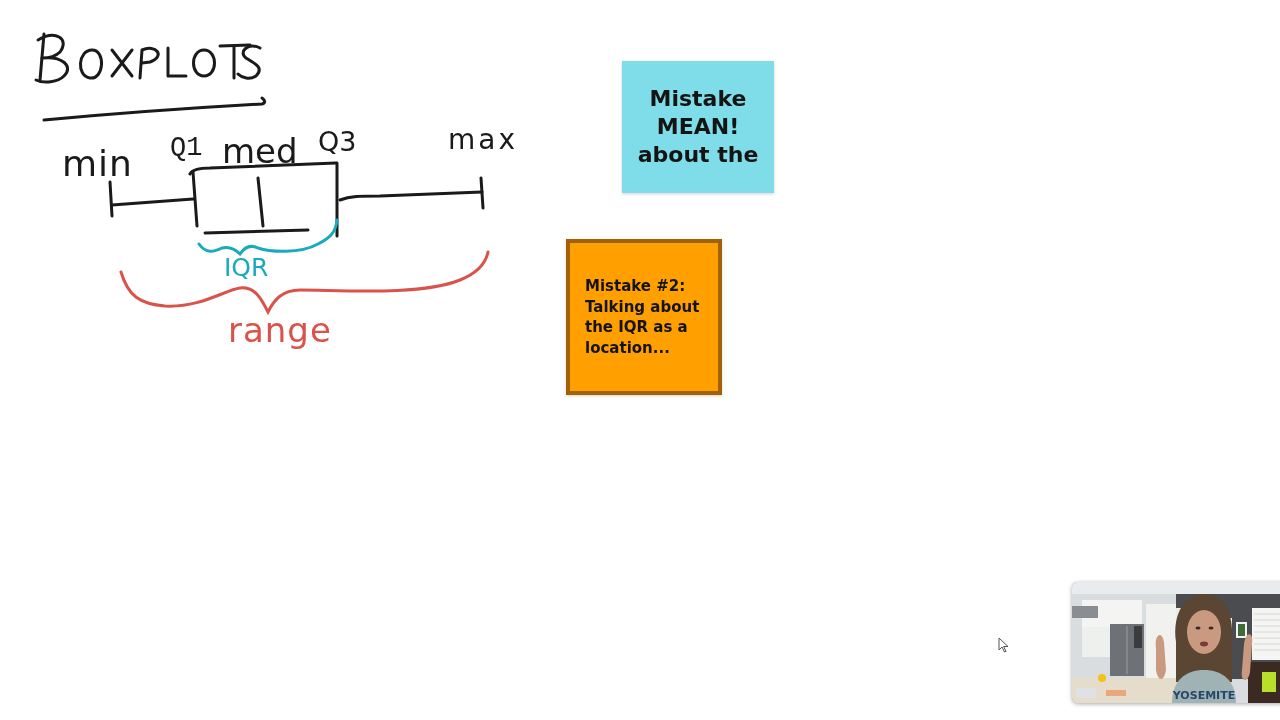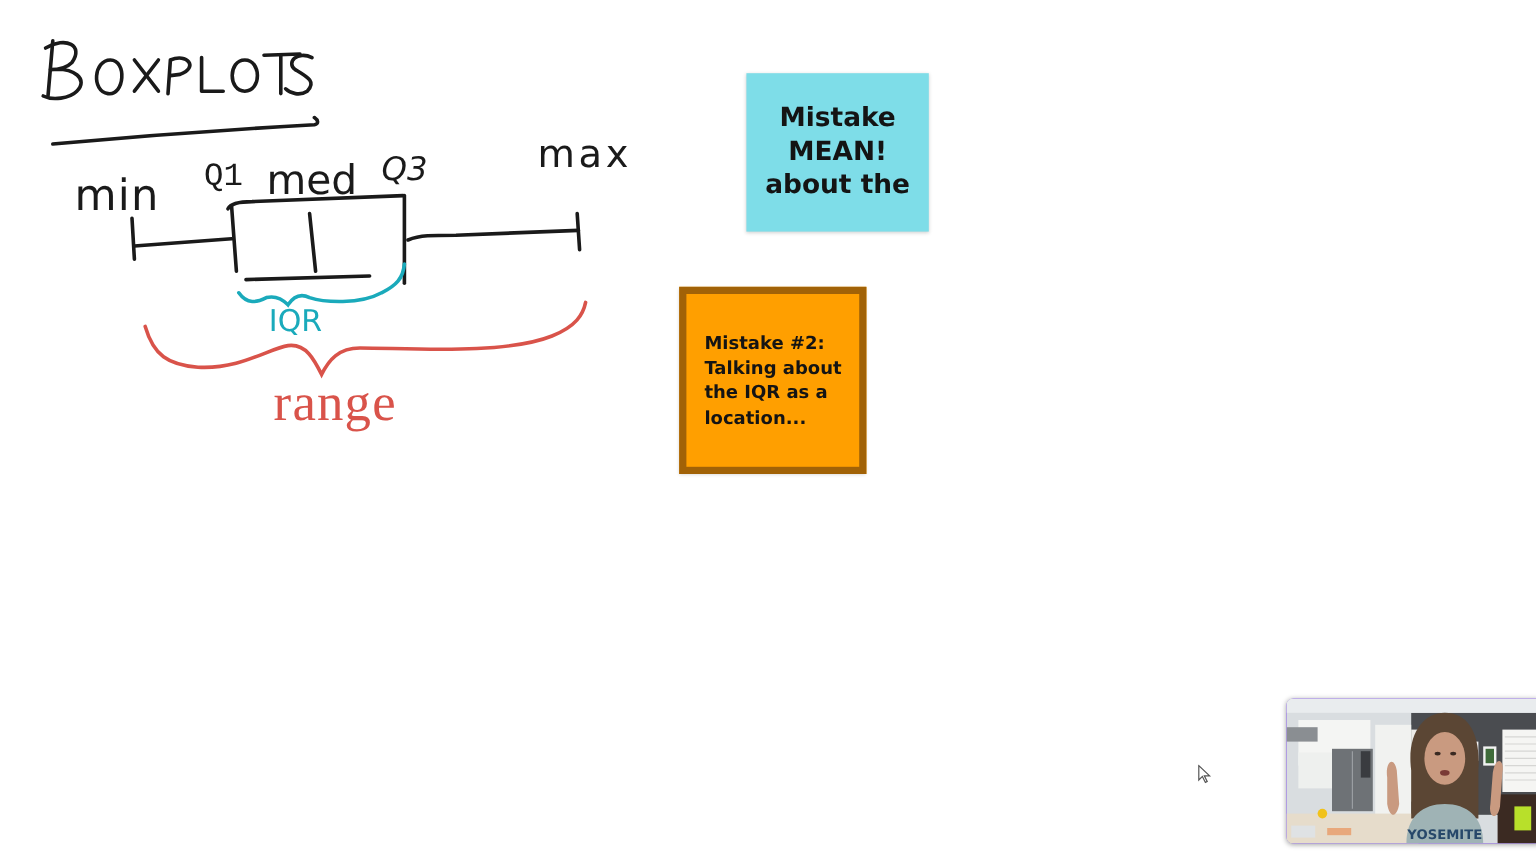--- a/index.html
+++ b/index.html
@@ -26,21 +26,21 @@
   }
   #sticky-1 {
     left: 622px; top: 61px; width: 152px; height: 132px;
     align-items: center; justify-content: center;
     text-align: center;
     font-size: 22px; line-height: 28px;
     padding: 6px;
   }
   #sticky-2 {
     left: 566px; top: 239px; width: 156px; height: 156px;
-    border: 6px solid #a16207;
+    border: 4px solid #a16207;
     align-items: center; justify-content: flex-start;
     text-align: left;
     font-size: 15px; line-height: 20.5px;
     padding: 0 12px 0 15px;
   }
   .hand {
     font-family: "DejaVu Sans", sans-serif;
   }
   #video {
     position: absolute;
@@ -109,24 +109,24 @@
 
     <path d="M199 244 C206 254 214 252 222 248 C230 246 236 250 240 254 C244 248 250 244 258 248 C270 252 300 254 318 244 C330 238 336 232 337 220" fill="none" stroke="#1aaabb" stroke-width="3" stroke-linecap="round"></path>
 
     <path d="M121 272 C128 296 140 304 165 306 C200 308 225 290 240 288 C255 286 262 300 268 312 C274 300 282 290 300 290 C340 290 420 296 460 280 C480 272 486 262 488 252" fill="none" stroke="#d9534a" stroke-width="3" stroke-linecap="round"></path>
   </svg>
 
   <div>
     <span class="hand" style="position:absolute;left:62px;top:143px;font-size:36px;color:#1a1a1a;letter-spacing:1px;">min</span>
     <span class="hand" style="position:absolute;left:170px;top:133px;font-size:27px;color:#1a1a1a;font-family:Liberation Mono, monospace;">Q1</span>
     <span class="hand" style="position:absolute;left:222px;top:131px;font-size:34px;color:#1a1a1a;">med</span>
-    <span class="hand" style="position:absolute;left:318px;top:126px;font-size:27px;color:#1a1a1a;font-style:italic;">Q3</span>
-    <span class="hand" style="position:absolute;left:448px;top:109px;font-size:32px;color:#1a1a1a;letter-spacing:3px;">max</span>
+    <span class="hand" style="position:absolute;left:318px;top:126px;font-size:27px;color:#1a1a1a;">Q3</span>
+    <span class="hand" style="position:absolute;left:448px;top:123px;font-size:28px;color:#1a1a1a;letter-spacing:3px;">max</span>
     <span class="hand" style="position:absolute;left:224px;top:253px;font-size:25px;color:#1aaabb;">IQR</span>
-    <span class="hand" style="position:absolute;left:228px;top:310px;font-size:44px;color:#d9534a;letter-spacing:1px;font-family:Liberation Serif, serif;">range</span>
+    <span class="hand" style="position:absolute;left:228px;top:310px;font-size:34px;color:#d9534a;letter-spacing:1px;">range</span>
   </div>
 
   <div id="sticky-1" class="sticky" style="background:#7edde8;">
     <div>
       <div>Mistake</div>
       <div>MEAN!</div>
       <div>about the</div>
     </div>
   </div>
 

